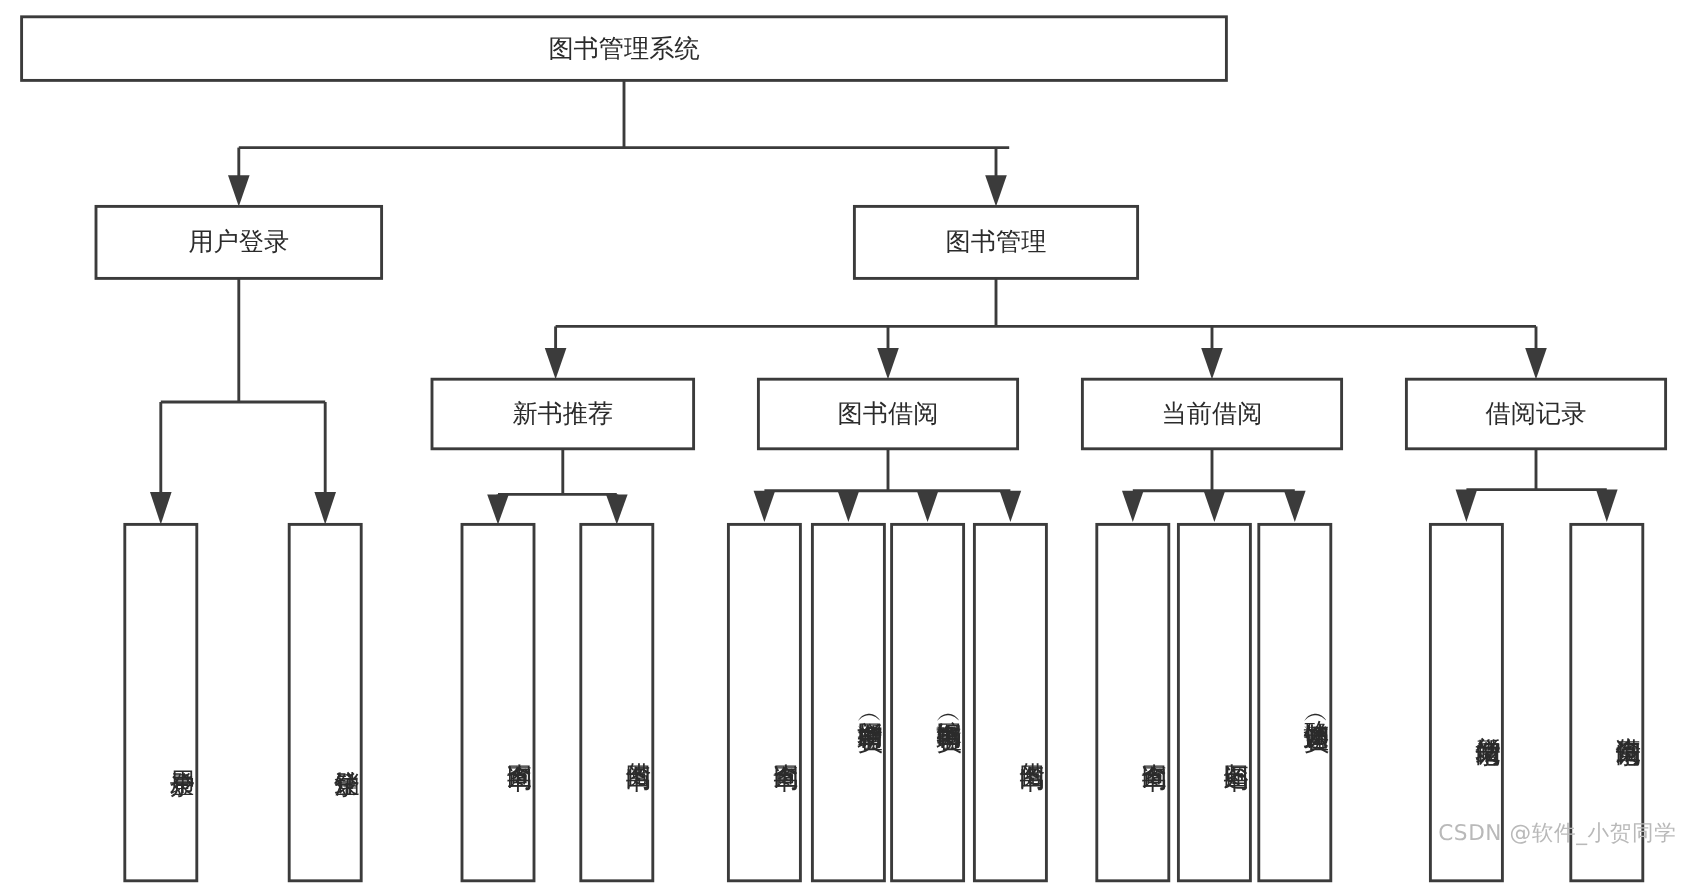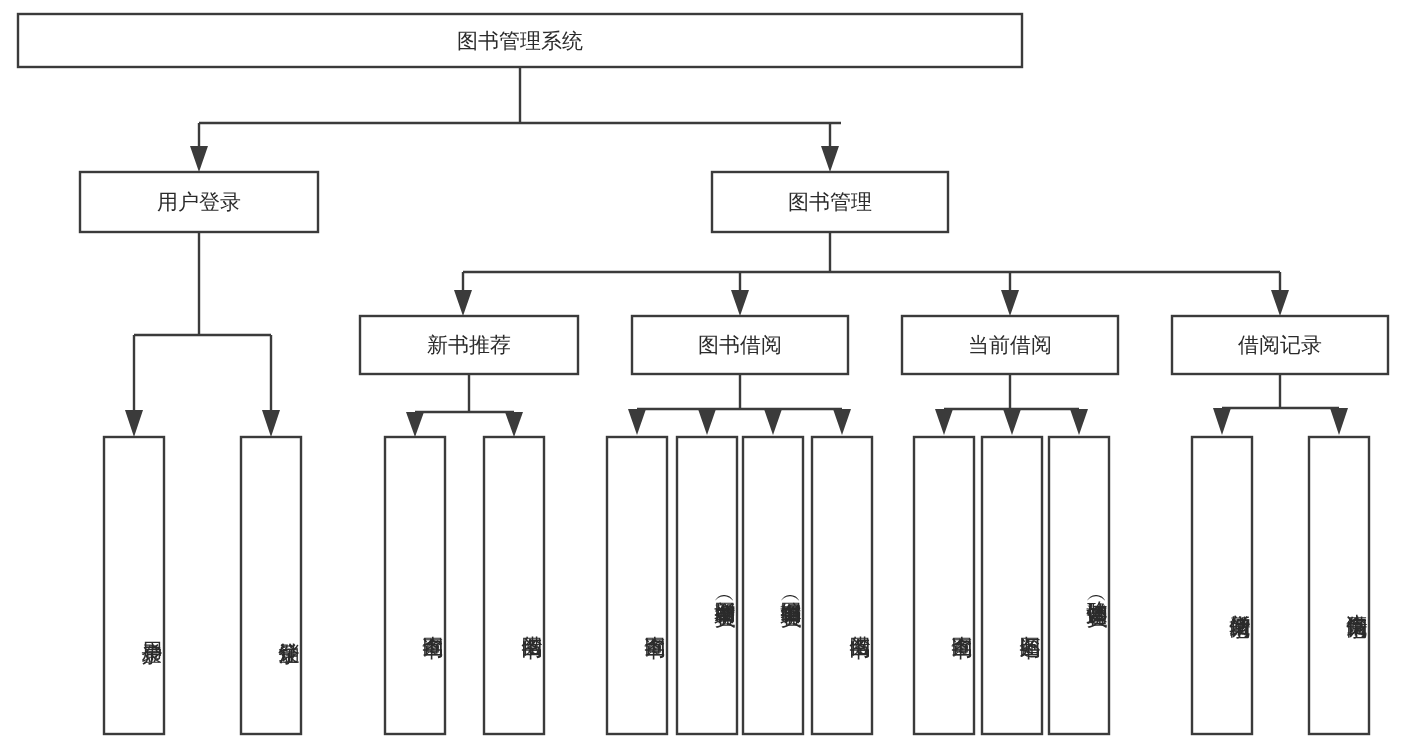--- a/index.html
+++ b/index.html
@@ -205,14 +205,15 @@
   <div class="node-label-v" style="left:607px;  top:507px; width:60px;  height:227px;">查询图书</div>
   <div class="node-label-v" style="left:677px;  top:443px; width:60px;  height:291px;">新增图书（管理员）</div>
   <div class="node-label-v" style="left:743px;  top:443px; width:60px;  height:291px;">编辑图书（管理员）</div>
   <div class="node-label-v" style="left:812px;  top:507px; width:60px;  height:227px;">借阅图书</div>
   <div class="node-label-v" style="left:914px;  top:507px; width:60px;  height:227px;">查询图书</div>
   <div class="node-label-v" style="left:982px;  top:507px; width:60px;  height:227px;">归还图书</div>
   <div class="node-label-v" style="left:1049px; top:443px; width:60px;  height:291px;">确认归还（管理员）</div>
   <div class="node-label-v" style="left:1192px; top:465px; width:60px;  height:269px;">新增借阅记录</div>
   <div class="node-label-v" style="left:1309px; top:465px; width:60px;  height:269px;">查询借阅记录</div>
 
+  <div class="watermark">CSDN @软件_小贺同学</div>
 
 </div>
 
 </body></html>

